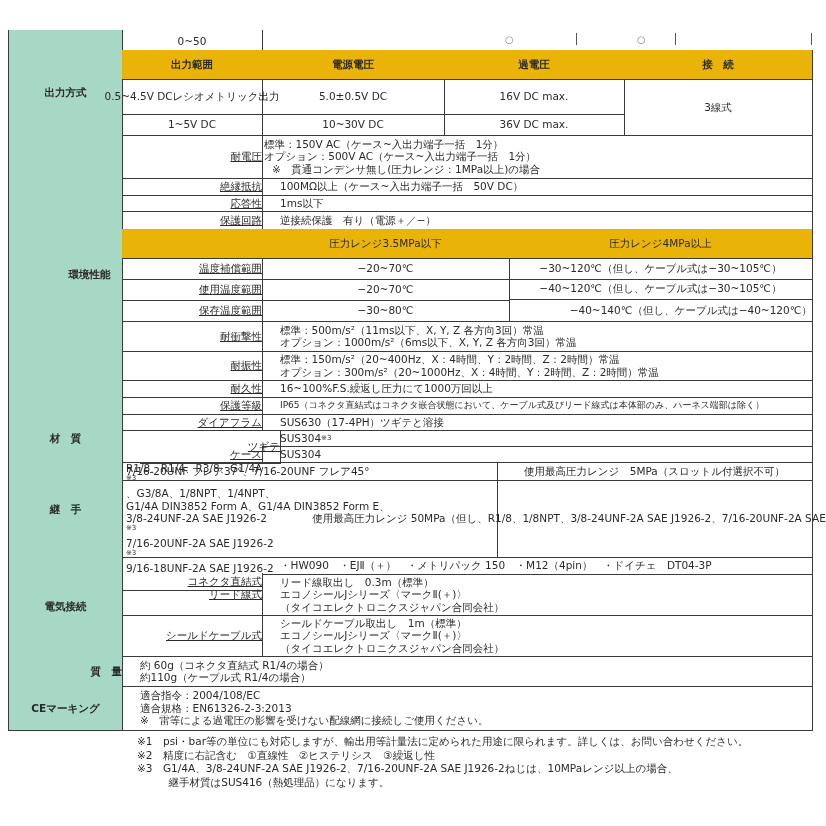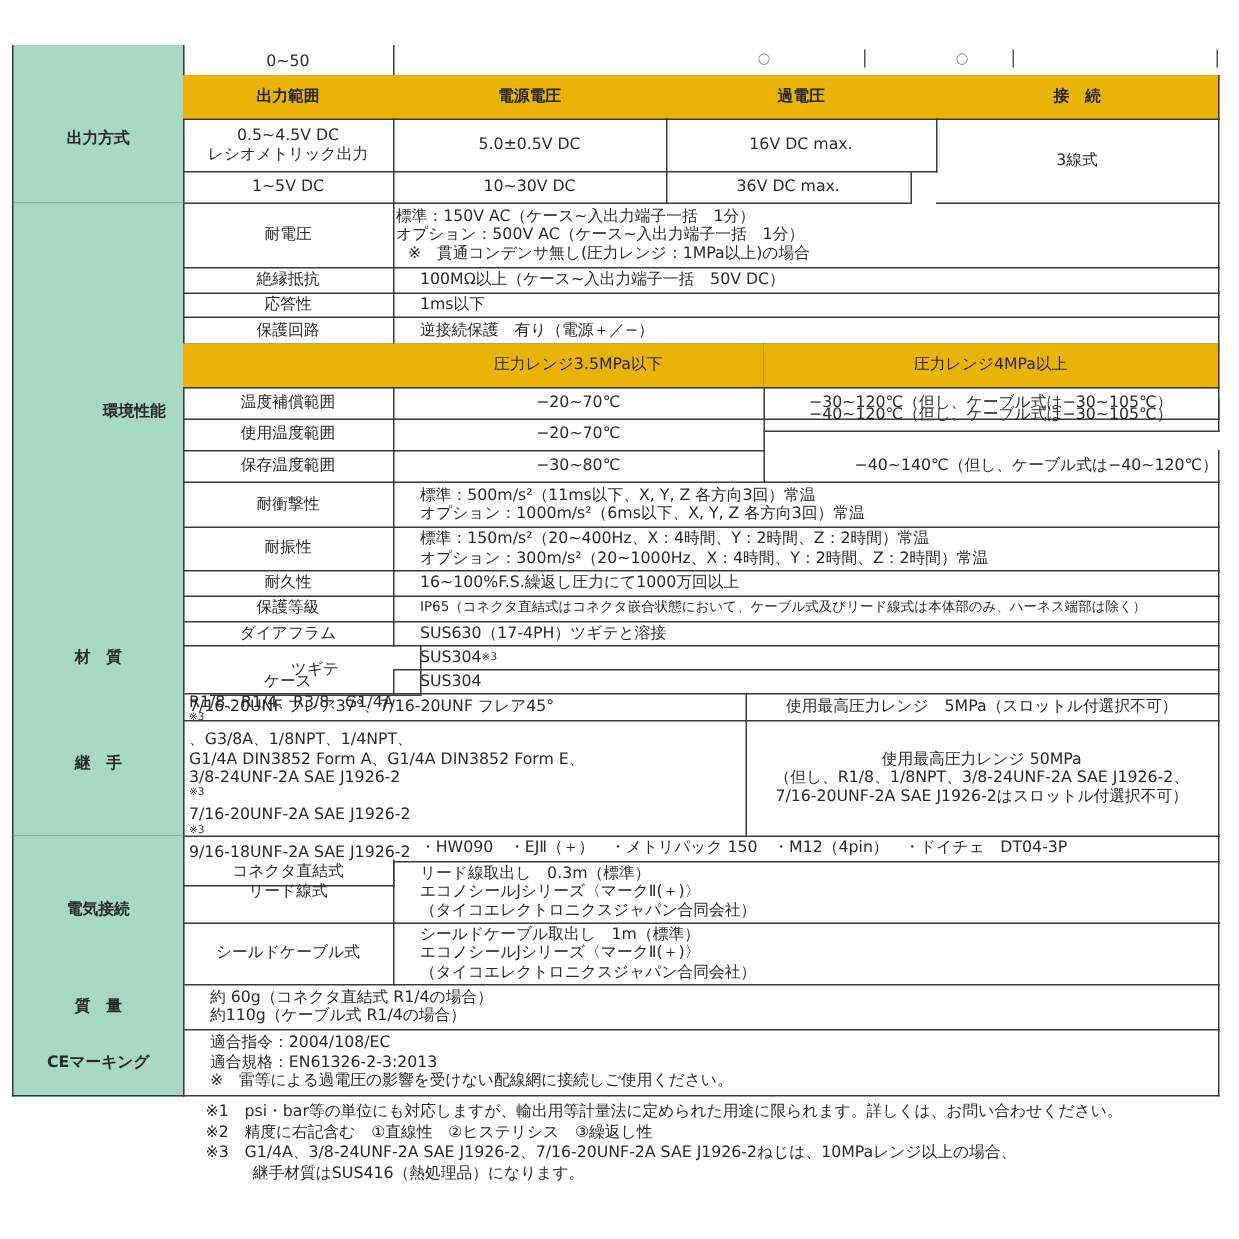--- a/index.html
+++ b/index.html
@@ -4,23 +4,23 @@
 <style>
   html, body { margin:0; padding:0; background:#ffffff; }
   body { width:826px; height:826px; position:relative; overflow:hidden;
          font-family:"DejaVu Sans", "Liberation Sans", sans-serif; color:#2a2a2a; }
   .c { position:absolute; box-sizing:border-box; display:flex; align-items:center;
        font-size:10.5px; line-height:12.5px; border-right:1px solid #3a3a3a; border-bottom:1px solid #3a3a3a; }
   .ctr { justify-content:center; text-align:center; }
   .lft { justify-content:flex-start; text-align:left; padding-left:18px; }
   .cat { background:#a7d8c5; font-weight:bold; justify-content:center; text-align:center; border-left:1px solid #3a3a3a; }
   .hdr { background:#eab308; font-weight:bold; }
-  .sub { justify-content:center; text-align:center; }
+  .sub { justify-content:flex-end; text-align:center;text-decoration:underline; }
   .ml { flex-direction:column; align-items:flex-start; justify-content:center; }
-  .mlc { flex-direction:column; align-items:center; justify-content:center; }
+  .mlc { align-items:center; justify-content:center; }
   .ml span, .mlc span { display:block; white-space:nowrap; }
   sup { font-size:7px; vertical-align:top; line-height:7px; }
   .notop { border-top:none; }
   .tline { position:absolute; height:1px; background:#3a3a3a; }
   .notes { position:absolute; left:137px; top:735px; font-size:10.5px; line-height:13.5px; color:#2a2a2a; }
   .notes div { white-space:nowrap; }
   .circ { position:absolute; top:34px; font-size:10px; color:#888; }
   .vstub { position:absolute; top:33px; width:1px; height:12px; background:#555; }
 </style>
 </head>
@@ -66,21 +66,21 @@
 <div class="c ctr" style="left:624px;top:79px;width:189px;height:57px;">
     <span>3線式</span>
   </div>
 
 <div class="c ctr" style="left:122px;top:114px;width:141px;height:22px;">
     <span>1~5V DC</span>
   </div>
 <div class="c ctr" style="left:262px;top:114px;width:183px;height:22px;">
     <span>10~30V DC</span>
   </div>
-<div class="c ctr" style="left:444px;top:114px;width:164px;height:22px;">
+<div class="c ctr" style="left:444px;top:114px;width:181px;height:22px;">
     <span>36V DC max.</span>
   </div>
 
 <div class="c cat" style="left:8px;top:135px;width:115px;height:280px;padding-left:48px;">
     <span>環境性能</span>
   </div>
 
 <div class="c sub" style="left:122px;top:135px;width:141px;height:44px;">
     <span>耐電圧</span>
   </div>
@@ -128,21 +128,21 @@
 <div class="c ctr" style="left:509px;top:258px;width:304px;height:22px;">
     <span>−30~120℃（但し、ケーブル式は−30~105℃）</span>
   </div>
 
 <div class="c sub" style="left:122px;top:279px;width:141px;height:22px;">
     <span>使用温度範囲</span>
   </div>
 <div class="c ctr" style="left:262px;top:279px;width:248px;height:22px;">
     <span>−20~70℃</span>
   </div>
-<div class="c ctr" style="left:509px;top:266px;width:304px;height:22px;">
+<div class="c ctr" style="left:509px;top:278px;width:304px;height:22px;">
     <span>−40~120℃（但し、ケーブル式は−30~105℃）</span>
   </div>
 
 <div class="c sub" style="left:122px;top:300px;width:141px;height:22px;">
     <span>保存温度範囲</span>
   </div>
 <div class="c ctr" style="left:262px;top:300px;width:248px;height:22px;">
     <span>−30~80℃</span>
   </div>
 <div class="c ctr" style="left:509px;top:300px;width:304px;height:22px;justify-content:flex-end;">
@@ -243,21 +243,21 @@
 </div>
 <div class="c sub" style="left:122px;top:615px;width:141px;height:42px;">
     <span>シールドケーブル式</span>
   </div>
 <div class="c ml" style="left:262px;top:615px;width:551px;height:42px;padding-left:18px;">
   <span>シールドケーブル取出し　1m（標準）</span>
   <span>エコノシールJシリーズ〈マークⅡ(＋)〉</span>
   <span>（タイコエレクトロニクスジャパン合同会社）</span>
 </div>
 
-<div class="c cat" style="left:8px;top:656px;width:115px;height:31px;">
+<div class="c cat" style="left:8px;top:656px;width:115px;height:31px;justify-content:flex-end;">
     <span>質　量</span>
   </div>
 <div class="c ml" style="left:122px;top:656px;width:691px;height:31px;padding-left:18px;">
   <span>約 60g（コネクタ直結式 R1/4の場合）</span>
   <span>約110g（ケーブル式 R1/4の場合）</span>
 </div>
 
 <div class="c cat" style="left:8px;top:686px;width:115px;height:45px;">
     <span>CEマーキング</span>
   </div>

